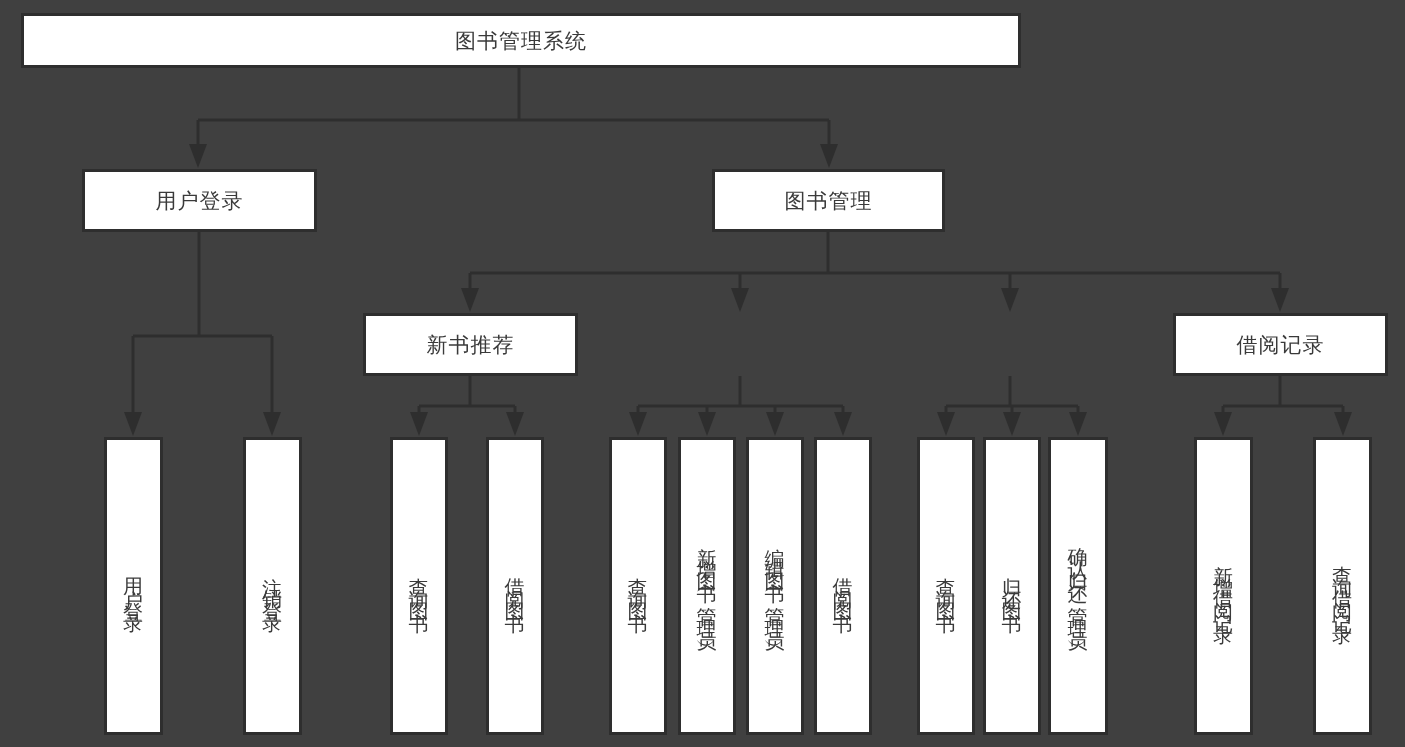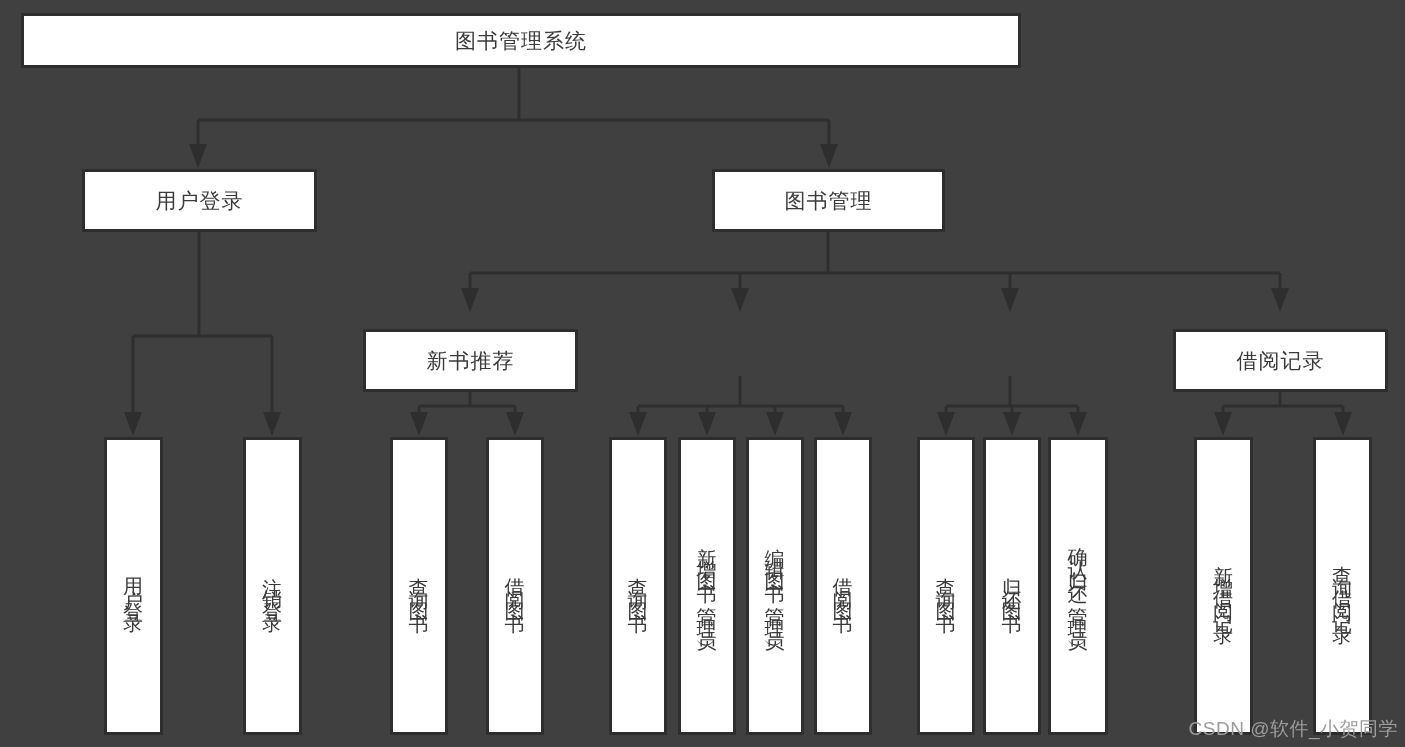--- a/index.html
+++ b/index.html
@@ -23,21 +23,21 @@
     background: #ffffff;
     border: 3px solid #2e2e2e;
     color: #3a3a3a;
     display: flex;
     align-items: center;
     justify-content: center;
     font-size: 21px;
     letter-spacing: 1px;
     white-space: nowrap;
   }
-  .hnode { height: 63px; top: 329px; width: 215px; }
+  .hnode { height: 63px; top: 313px; width: 215px; }
   .root  { left: 21px; top: 13px; width: 1000px; height: 55px; }
   .lvl2  { top: 169px; height: 63px; }
   .leaf {
     top: 437px;
     height: 298px;
     width: 58px;
     writing-mode: vertical-rl;
     text-orientation: mixed;
     letter-spacing: 12px;
     font-size: 20px;
@@ -119,15 +119,14 @@
   <div class="node leaf" style="left:746px;">编辑图书（管理员）</div>
   <div class="node leaf" style="left:814px;">借阅图书</div>
 
   <div class="node leaf" style="left:917px;">查询图书</div>
   <div class="node leaf" style="left:983px;">归还图书</div>
   <div class="node leaf" style="left:1048px; width:60px;">确认归还（管理员）</div>
 
   <div class="node leaf" style="left:1194px; width:59px;">新增借阅记录</div>
   <div class="node leaf" style="left:1313px; width:59px;">查询借阅记录</div>
 
-  <div class="watermark">CSDN @软件_小贺同学</div>
 
 </div>
 
 </body></html>

